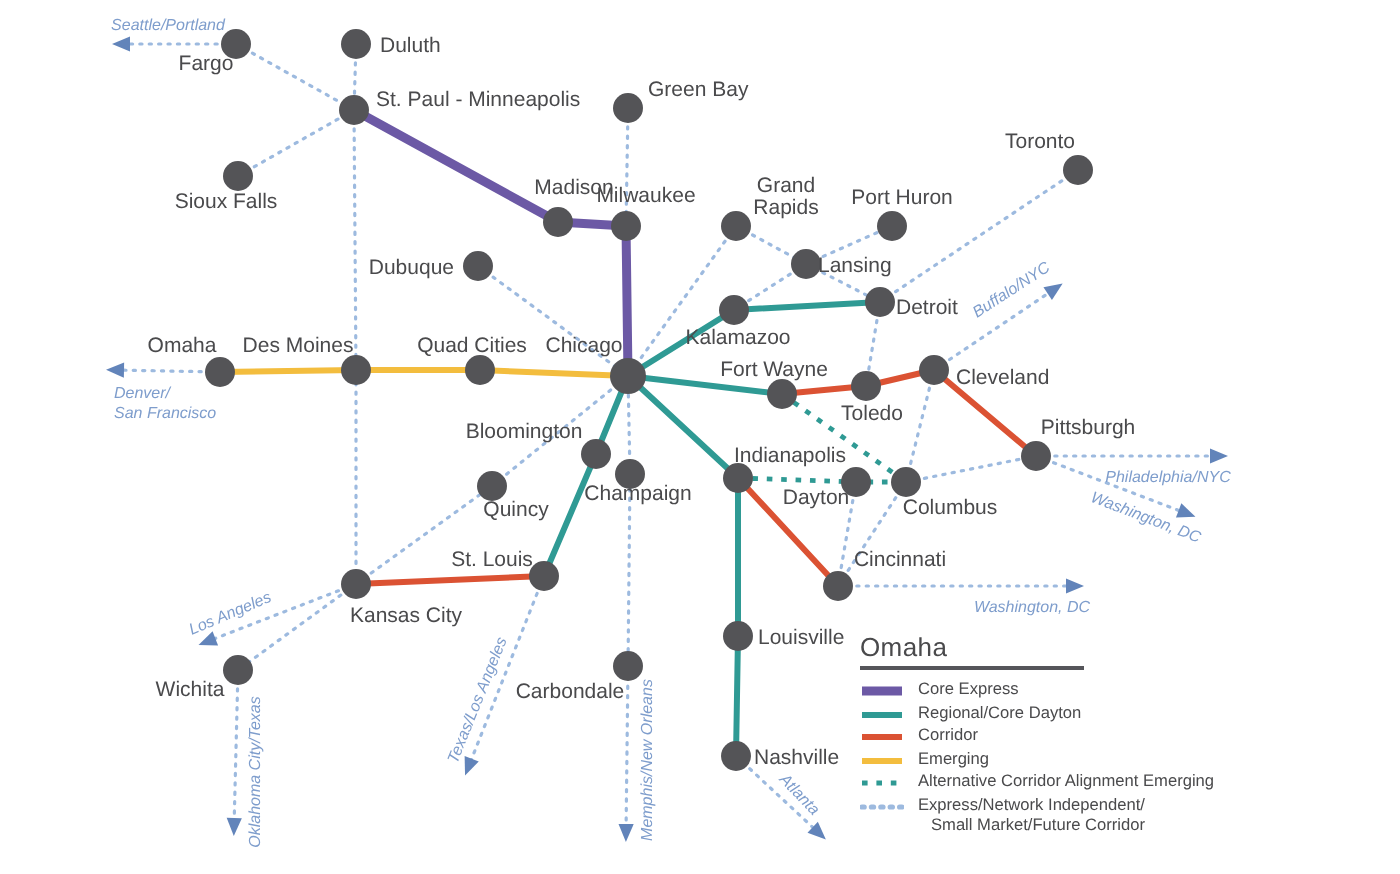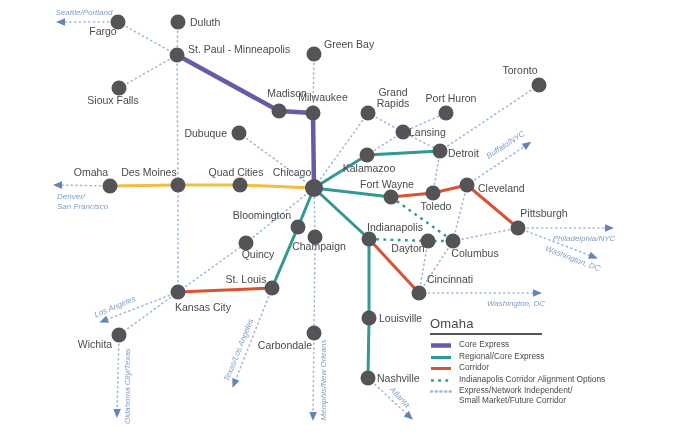--- a/index.html
+++ b/index.html
@@ -4,21 +4,21 @@
 <style>
   html,body{margin:0;padding:0;background:#ffffff;}
   #stage{position:relative;width:700px;height:437px;background:#fff;overflow:hidden;
          font-family:"Liberation Sans", sans-serif;}
   #map-svg{position:absolute;left:0;top:0;}
   .city-label{font-size:10.5px;fill:#4A4A4C;}
   .route-label{font-size:8px;font-style:italic;}
   #legend{position:absolute;left:430px;top:316px;width:185px;color:#4A4A4C;}
   #legend-title{font-size:13px;letter-spacing:.2px;border-bottom:2px solid #55555a;
                 padding-bottom:2px;width:112px;margin-bottom:5px;}
-  .legend-row{display:flex;align-items:flex-start;margin-bottom:2px;}
+  .legend-row{display:flex;align-items:flex-start;margin-bottom:2px;text-align:right;}
   .legend-swatch{width:22px;flex:0 0 22px;margin-right:7px;margin-top:3px;}
   .legend-text{font-size:8.3px;line-height:9.6px;white-space:pre-line;}
 </style>
 </head>
 <body>
 
 <div id="stage">
   <svg id="map-svg" width="700" height="437" viewBox="0 0 700 437">
       <g>
         <polyline points="118,22 60,22" fill="none" stroke="#9DBADF" stroke-width="1.6" stroke-linejoin="round" stroke-dasharray="1.1 3.6" stroke-linecap="round"></polyline>
@@ -174,33 +174,39 @@
         <div class="legend-row">
           <svg width="22" height="5" class="legend-swatch">
             <line x1="1" y1="2.5" x2="21" y2="2.5" stroke="#6C59A5" stroke-width="4.5" stroke-linecap="butt"></line>
           </svg>
           <span class="legend-text">Core Express</span>
         </div>
         <div class="legend-row">
           <svg width="22" height="5" class="legend-swatch">
             <line x1="1" y1="2.5" x2="21" y2="2.5" stroke="#2F9A94" stroke-width="3" stroke-linecap="butt"></line>
           </svg>
-          <span class="legend-text">Regional/Core Express</span>
+          <span class="legend-text">Regional/Core Dayton</span>
         </div>
         <div class="legend-row">
           <svg width="22" height="5" class="legend-swatch">
             <line x1="1" y1="2.5" x2="21" y2="2.5" stroke="#DB5233" stroke-width="3" stroke-linecap="butt"></line>
           </svg>
           <span class="legend-text">Corridor</span>
         </div>
         <div class="legend-row">
           <svg width="22" height="5" class="legend-swatch">
+            <line x1="1" y1="2.5" x2="21" y2="2.5" stroke="#F3BD3E" stroke-width="3" stroke-linecap="butt"></line>
+          </svg>
+          <span class="legend-text">Emerging</span>
+        </div>
+        <div class="legend-row">
+          <svg width="22" height="5" class="legend-swatch">
             <line x1="1" y1="2.5" x2="21" y2="2.5" stroke="#2F9A94" stroke-width="2.6" stroke-dasharray="2.8 4.4" stroke-linecap="butt"></line>
           </svg>
-          <span class="legend-text">Indianapolis Corridor Alignment Options</span>
+          <span class="legend-text">Alternative Corridor Alignment Emerging</span>
         </div>
         <div class="legend-row">
           <svg width="22" height="5" class="legend-swatch">
             <line x1="1" y1="2.5" x2="21" y2="2.5" stroke="#9DBADF" stroke-width="2.6" stroke-dasharray="1.1 3.6" stroke-linecap="round"></line>
           </svg>
           <span class="legend-text">Express/Network Independent/
 Small Market/Future Corridor</span>
         </div>
       </div>
   </div>

